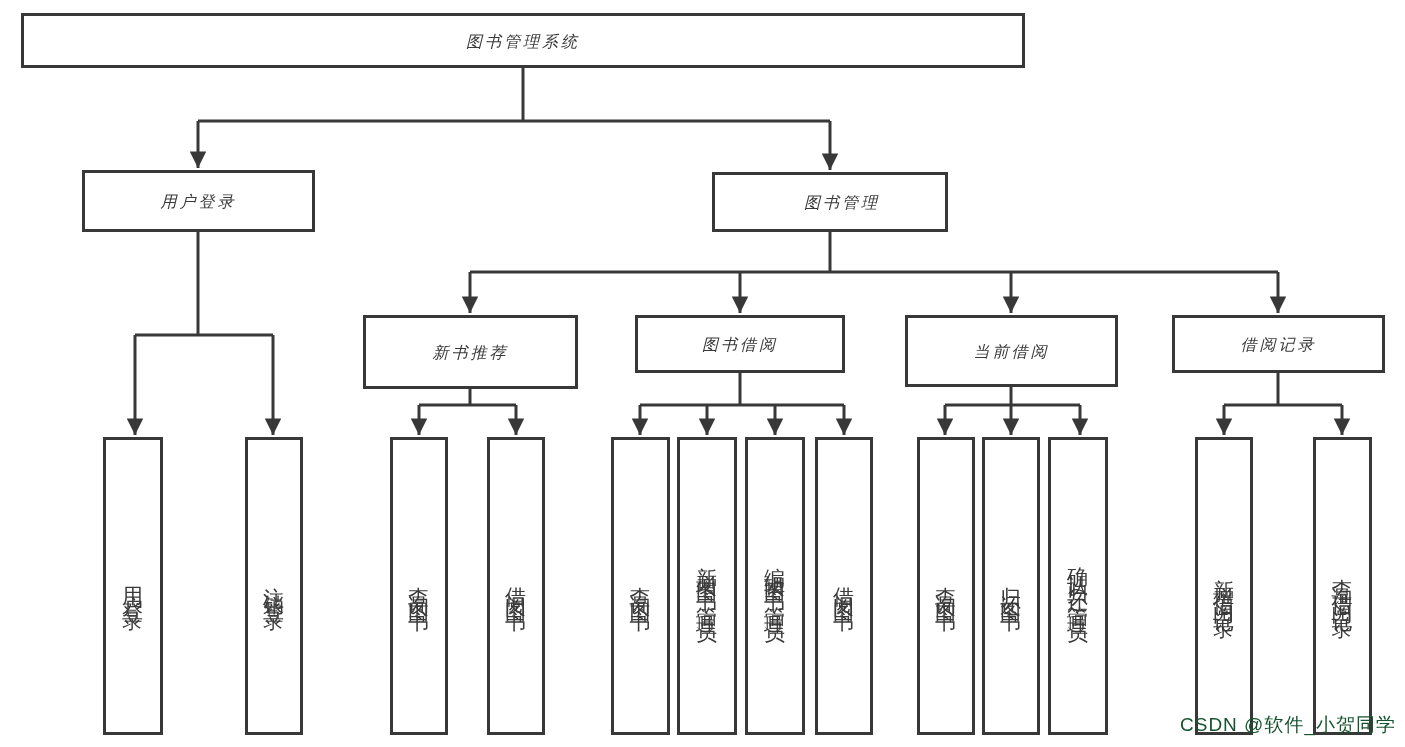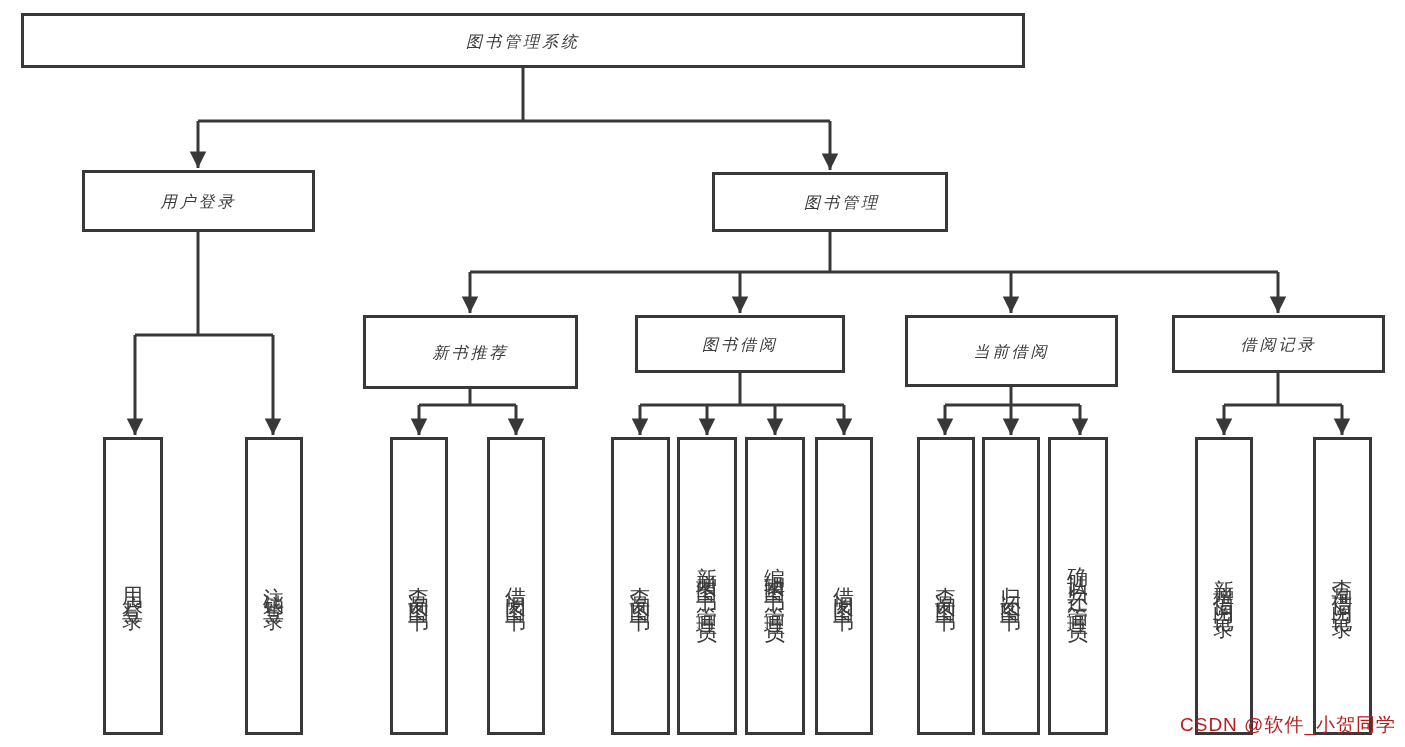--- a/index.html
+++ b/index.html
@@ -71,21 +71,21 @@
   .n-l10 { left: 982px;  width: 58px; }
   .n-l11 { left: 1048px; width: 60px; }
   .n-l12 { left: 1195px; width: 58px; }
   .n-l13 { left: 1313px; width: 59px; }
 
   .watermark {
     position: absolute;
     left: 1180px;
     top: 712px;
     font-size: 19px;
-    color: #b91c1c;
+    color: #14532d;
     letter-spacing: 1px;
     white-space: nowrap;
     z-index: 5;
   }
 </style>
 </head>
 <body>
 
 <div class="canvas">
 

